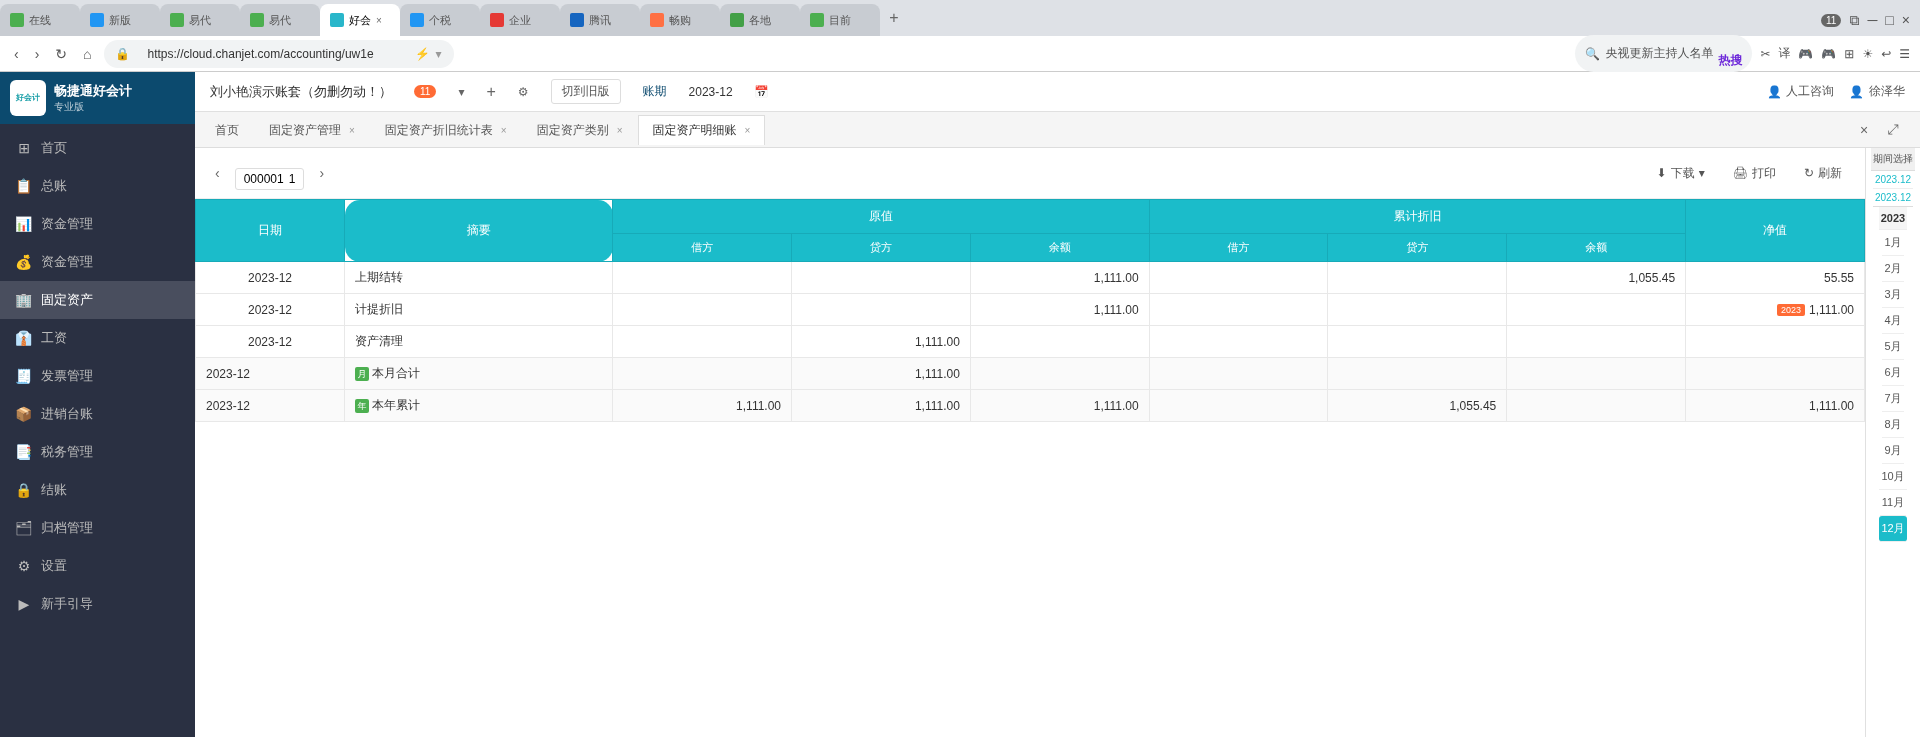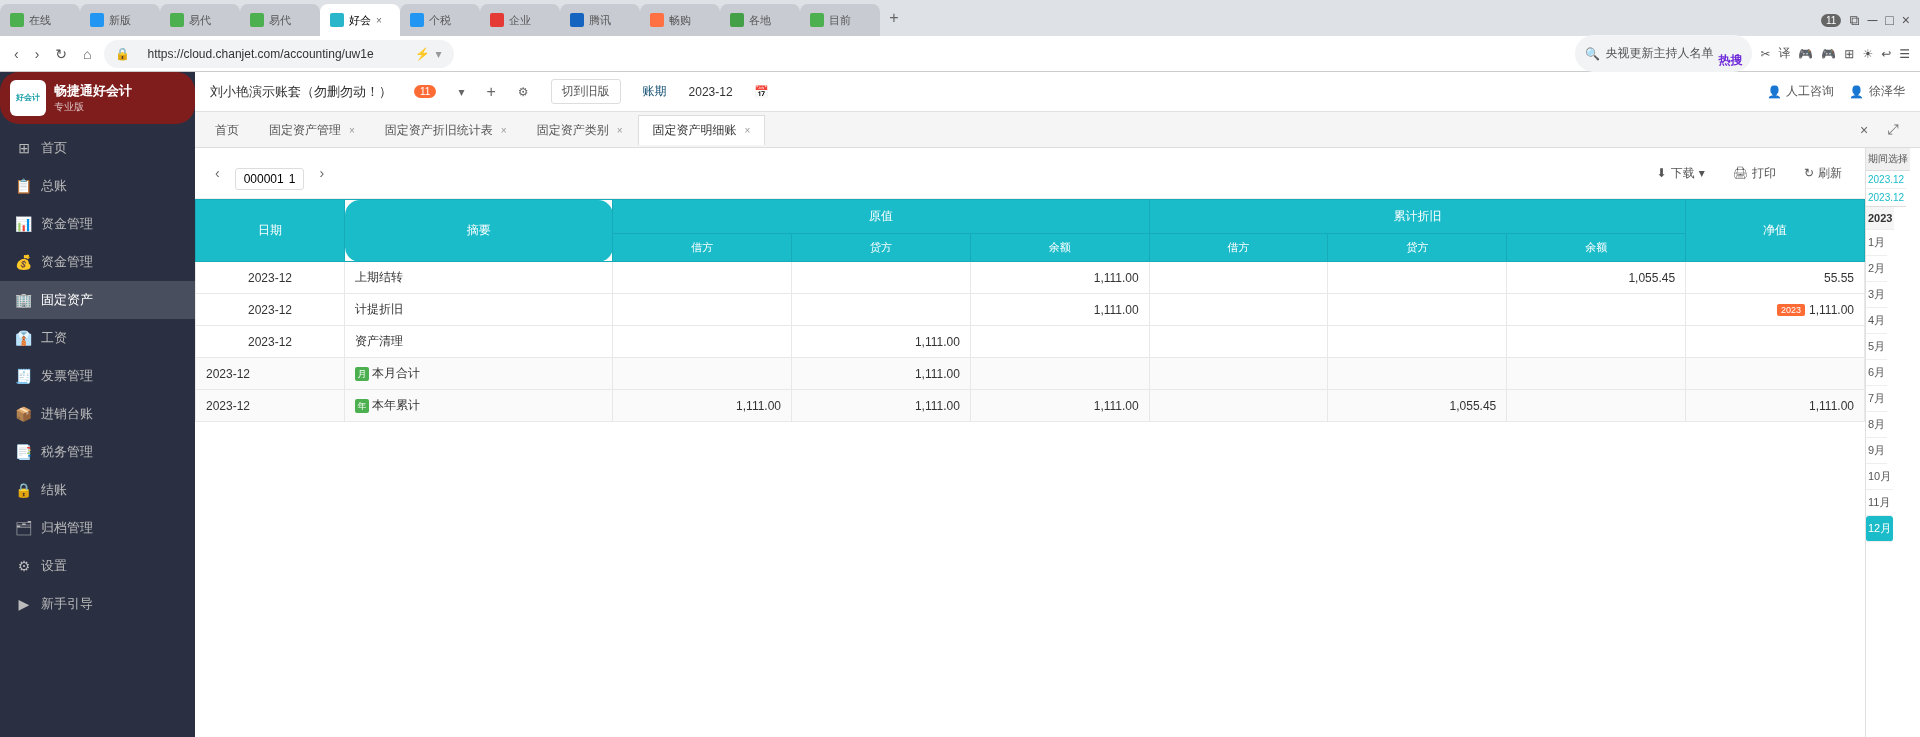--- a/index.html
+++ b/index.html
@@ -21,21 +21,21 @@
     .address-input { flex: 0 0 380px; background: #f1f3f4; border: none; border-radius: 20px; padding: 4px 12px; font-size: 12px; color: #333; }
     .toolbar-right { display: flex; align-items: center; gap: 8px; margin-left: auto; font-size: 12px; color: #555; }
     .search-box { display: flex; align-items: center; background: #f1f3f4; border-radius: 20px; padding: 3px 10px; gap: 5px; }
     .hot-search { color: #6d28d9; font-weight: bold; font-size: 12px; margin-top: 14px; }
 
     
     .app-container { display: flex; height: calc(737px - 72px); }
 
     
     .sidebar { width: 195px; background: #2a3042; color: #ccc; display: flex; flex-direction: column; flex-shrink: 0; }
-    .sidebar-header { background: #7f1d1d; padding: 8px 10px; display: flex; align-items: center; gap: 8px; border-radius: 19px; }
+    .sidebar-header { background: #0c4a6e; padding: 8px 10px; display: flex; align-items: center; gap: 8px; }
     .sidebar-logo { width: 36px; height: 36px; background: #fff; border-radius: 6px; display: flex; align-items: center; justify-content: center; }
     .sidebar-logo-text { font-size: 8px; color: #1a9fa8; font-weight: bold; text-align: center; line-height: 1.2; }
     .sidebar-title { color: #fff; font-size: 13px; font-weight: bold; }
     .sidebar-subtitle { color: rgba(255,255,255,0.7); font-size: 10px; }
     .sidebar-menu { flex: 1; overflow-y: auto; padding: 5px 0; }
     .menu-item { display: flex; align-items: center; gap: 8px; padding: 10px 15px; cursor: pointer; color: #bbb; font-size: 13px; }
     .menu-item.active { background: rgba(255,255,255,0.15); color: #fff; }
     .menu-icon { width: 18px; height: 18px; display: flex; align-items: center; justify-content: center; font-size: 14px; flex-shrink: 0; }
 
     
@@ -71,21 +71,21 @@
     .table-header-row th { background: #1bbcca; color: #fff; padding: 8px 10px; text-align: center; font-weight: normal; border: 1px solid #17aab8; }
     .table-subheader-row th { background: #1bbcca; color: #fff; padding: 6px 10px; text-align: center; font-weight: normal; border: 1px solid #17aab8; font-size: 11px; }
     .data-row td { padding: 7px 10px; border: 1px solid #e8e8e8; color: #333; vertical-align: middle; }
     .data-row td.number { text-align: right; }
     .data-row td.center { text-align: center; }
     .summary-row td { padding: 7px 10px; border: 1px solid #e8e8e8; color: #333; background: #fafafa; }
     .summary-row td.number { text-align: right; }
     .summary-icon { display: inline-block; width: 14px; height: 14px; background: #4caf50; color: #fff; border-radius: 2px; font-size: 9px; text-align: center; line-height: 14px; margin-right: 3px; }
 
     
-    .right-panel { width: 55px; background: #fff; border-left: 1px solid #e0e0e0; display: flex; flex-direction: column; align-items: flex-start; overflow-y: auto; }
+    .right-panel { width: 55px; background: #fff; border-left: 1px solid #e0e0e0; display: flex; flex-direction: column; align-items: center; overflow-y: auto; }
     .right-panel-header { background: #f0f0f0; font-size: 10px; text-align: center; padding: 4px 2px; color: #555; border-bottom: 1px solid #ddd; }
     .month-item { display: flex; align-items: center; justify-content: center; padding: 5px 2px; font-size: 11px; cursor: pointer; color: #555; border-bottom: 1px solid #eee; }
     .month-item.active { background: #1bbcca; color: #fff; border-radius: 3px; }
 
     .close-btn { display: flex; align-items: center; justify-content: center; width: 24px; height: 24px; cursor: pointer; color: #666; font-size: 14px; }
   </style>
 </head>
 <body>
 
 <div class="browser-chrome">

